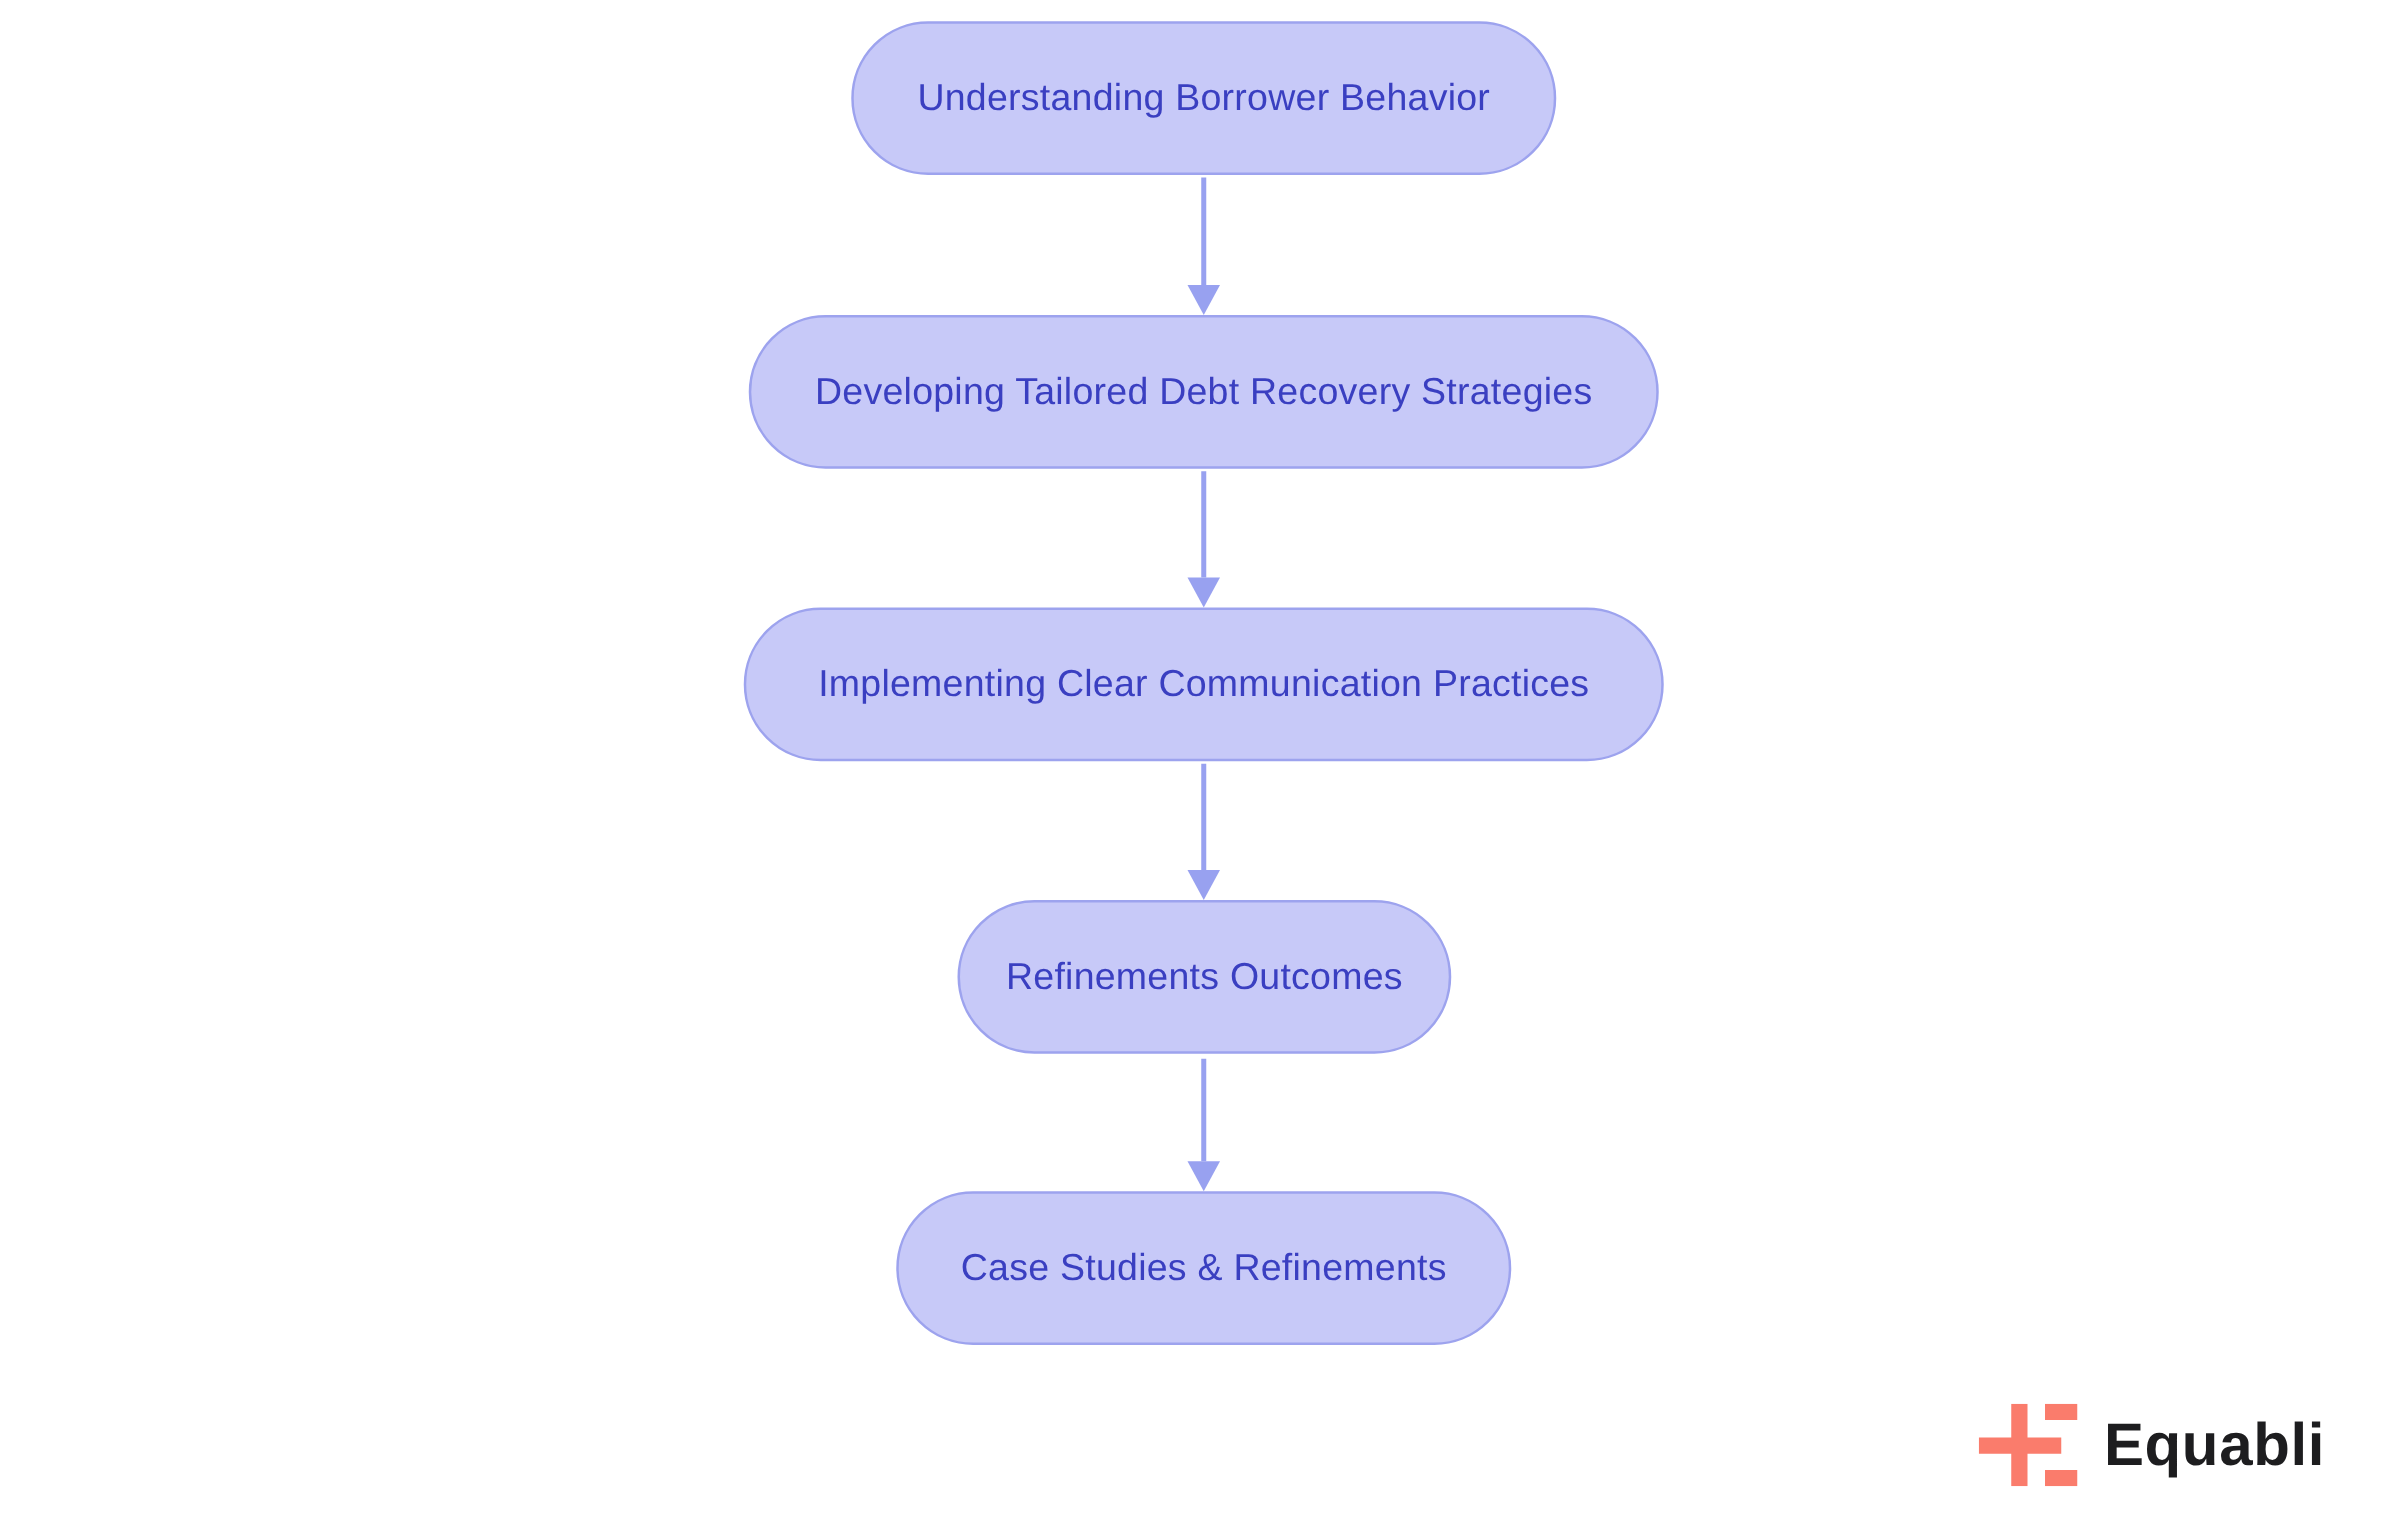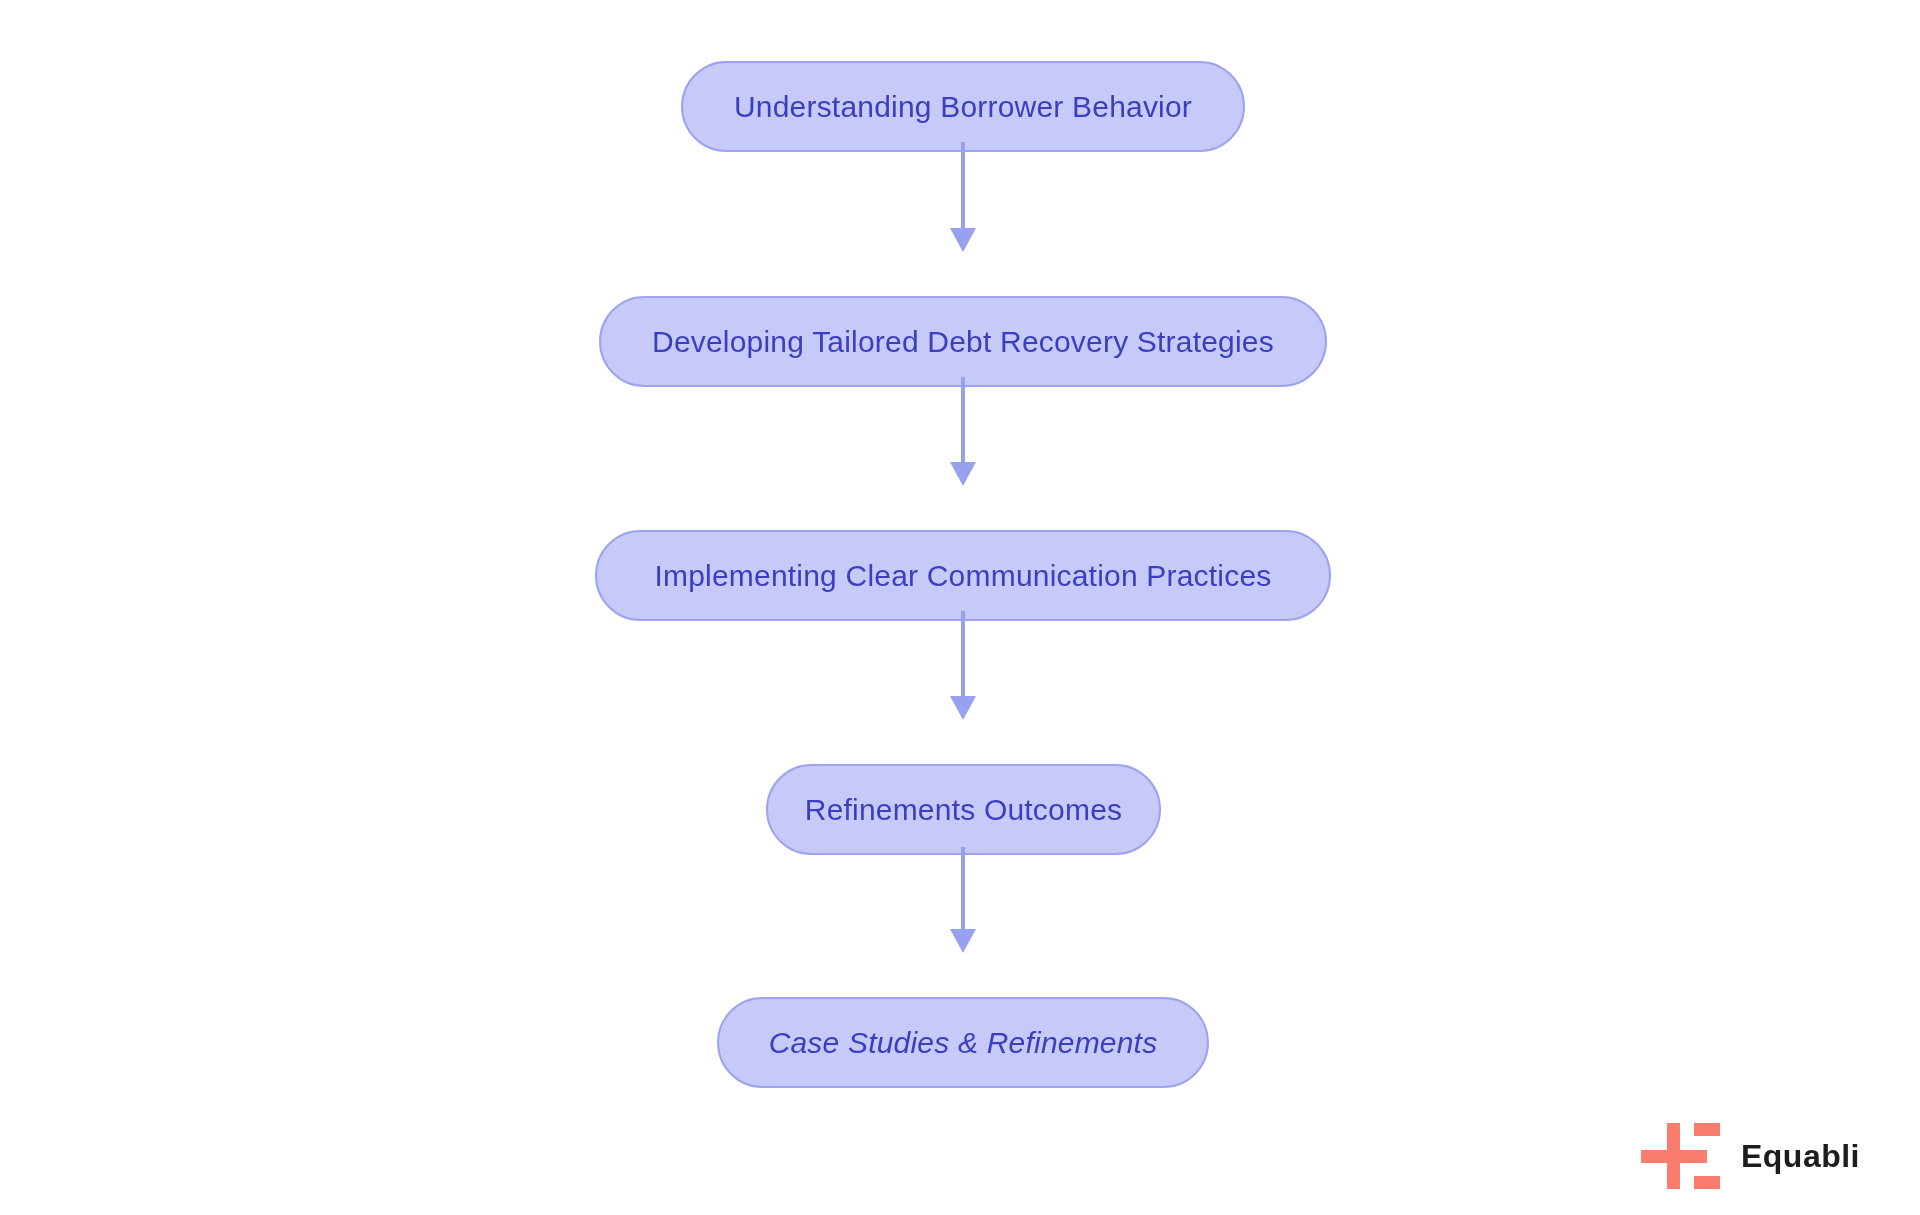--- a/index.html
+++ b/index.html
@@ -9,28 +9,27 @@
   .canvas {
     position: relative;
     width: 1920px;
     height: 1215px;
     background: #ffffff;
     overflow: hidden;
   }
 
   .node {
     position: absolute;
-    height: 91px;
+    height: 123px;
     background: var(--node-fill, #c7c9f8);
     border: 2px solid var(--node-border, #9da3ee);
     border-radius: 62px;
     display: flex;
     align-items: center;
     justify-content: center;
-    margin-top: 44px;
   }
   .node-label {
     color: var(--node-text, #3a3fc1);
     font-size: 30px;
     font-weight: 400;
     letter-spacing: 0.2px;
     white-space: nowrap;
   }
 
   .arrow {
@@ -57,21 +56,21 @@
     position: absolute;
     right: 60px;
     bottom: 26px;
     display: flex;
     align-items: center;
     gap: 21px;
   }
   .brand-icon { display: block; }
   .brand-text {
     color: var(--logo-text-color, #1d1d1f);
-    font-size: 32px;
+    font-size: 48px;
     font-weight: 600;
     letter-spacing: 0.5px;
   }
 </style>
 </head>
 <body>
 
 <div class="canvas">
 
   <div class="node" style="left:681px; top:17px;  width:564px;">
@@ -83,21 +82,21 @@
   </div>
 
   <div class="node" style="left:599px; top:252px; width:728px;">
     <span class="node-label">Developing Tailored Debt Recovery Strategies</span>
   </div>
 
   <div class="node" style="left:766px; top:720px; width:395px;">
     <span class="node-label">Refinements Outcomes</span>
   </div>
 
-  <div class="node" style="left:717px; top:953px; width:492px;font-style:italic;">
+  <div class="node" style="left:717px; top:953px; width:492px;">
     <span class="node-label">Case Studies &amp; Refinements</span>
   </div>
 
   <div class="arrow" style="left:949px; top:142px; height:110px;">
     <div class="arrow-line"></div>
     <div class="arrow-head"></div>
   </div>
 
   <div class="arrow" style="left:949px; top:377px; height:109px;">
     <div class="arrow-line"></div>

